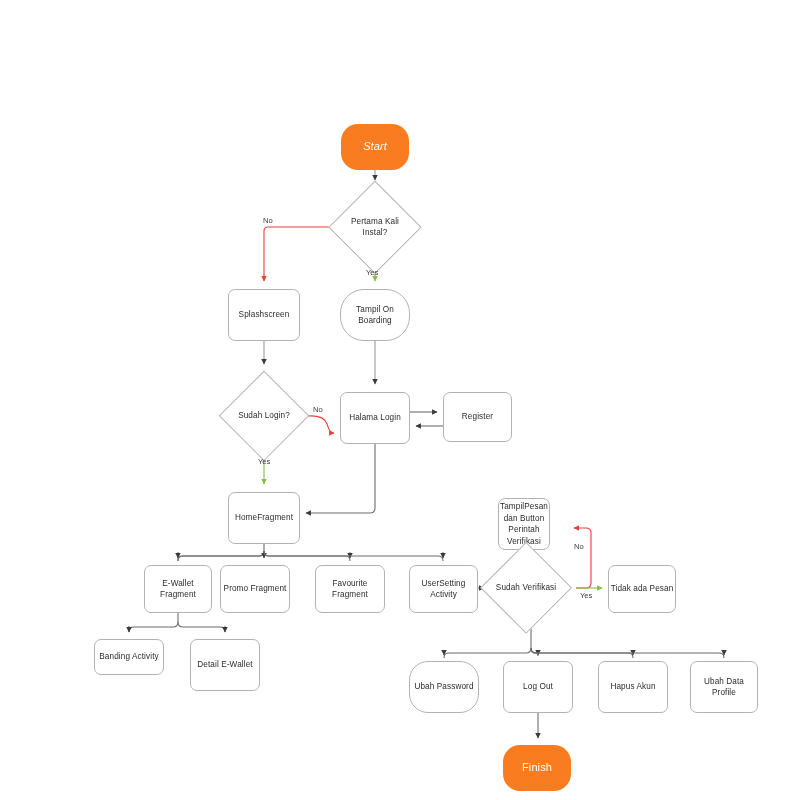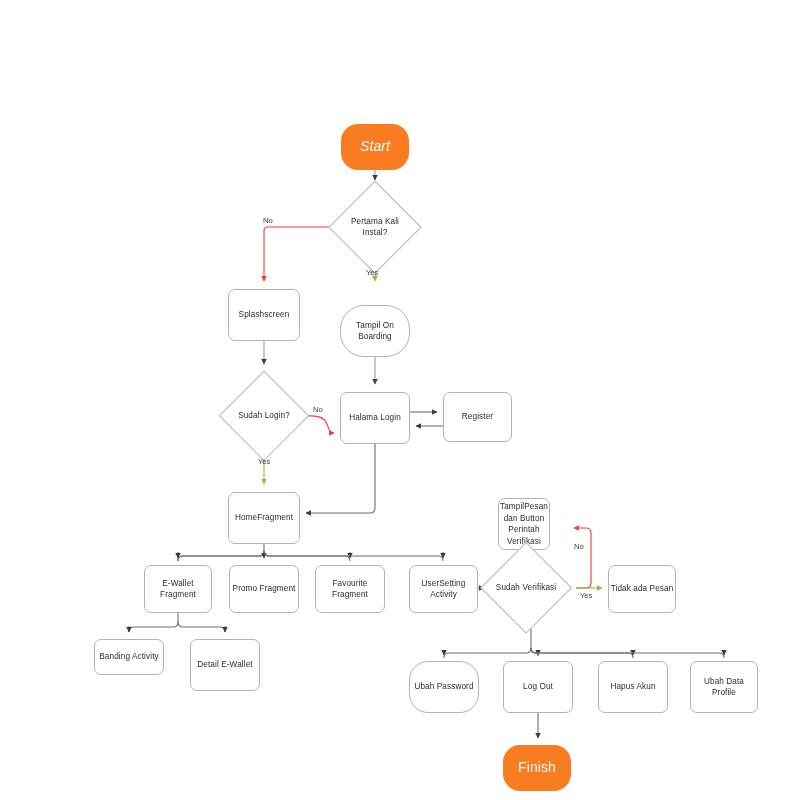--- a/index.html
+++ b/index.html
@@ -43,21 +43,21 @@
     background: #ffffff;
     border: 1px solid #b3b3b3;
     border-radius: 7px;
   }
   .terminal {
     background: #f97d20;
     border: none;
     border-radius: 17px;
     color: #ffffff;
     font-style: italic;
-    font-size: 14px;
+    font-size: 11px;
   }
   .terminal.plain { font-style: normal; }
   .decision {
     background: transparent;
     border: none;
     text-align: center;
   }
   .decision .dtext {
     position: relative;
     z-index: 2;
@@ -167,21 +167,21 @@
 
   <div class="node decision" style="left:330px; top:182px; width:90px; height:90px;">
     <div class="dshape"></div>
     <span class="dtext">Pertama Kali<br>Instal?</span>
   </div>
 
   <div class="node proc" style="left:228px; top:289px; width:72px; height:52px;">
     <span>Splashscreen</span>
   </div>
 
-  <div class="node proc" style="left:340px; top:305px; width:70px; height:52px;border-radius:24px;">
+  <div class="node proc" style="left:340px; top:289px; width:70px; height:52px;border-radius:24px;">
     <span>Tampil On<br>Boarding</span>
   </div>
 
   <div class="node decision" style="left:220px; top:372px; width:88px; height:88px;">
     <div class="dshape"></div>
     <span class="dtext">Sudah Login?</span>
   </div>
 
   <div class="node proc" style="left:340px; top:392px; width:70px; height:52px;">
     <span>Halama Login</span>
@@ -192,21 +192,21 @@
   </div>
 
   <div class="node proc" style="left:228px; top:492px; width:72px; height:52px;">
     <span>HomeFragment</span>
   </div>
 
   <div class="node proc" style="left:144px; top:565px; width:68px; height:48px;">
     <span>E-Wallet<br>Fragment</span>
   </div>
 
-  <div class="node proc" style="left:229px; top:565px; width:70px; height:48px;">
+  <div class="node proc" style="left:220px; top:565px; width:70px; height:48px;">
     <span>Promo Fragment</span>
   </div>
 
   <div class="node proc" style="left:315px; top:565px; width:70px; height:48px;">
     <span>Favourite<br>Fragment</span>
   </div>
 
   <div class="node proc" style="left:409px; top:565px; width:69px; height:48px;">
     <span>UserSetting<br>Activity</span>
   </div>

